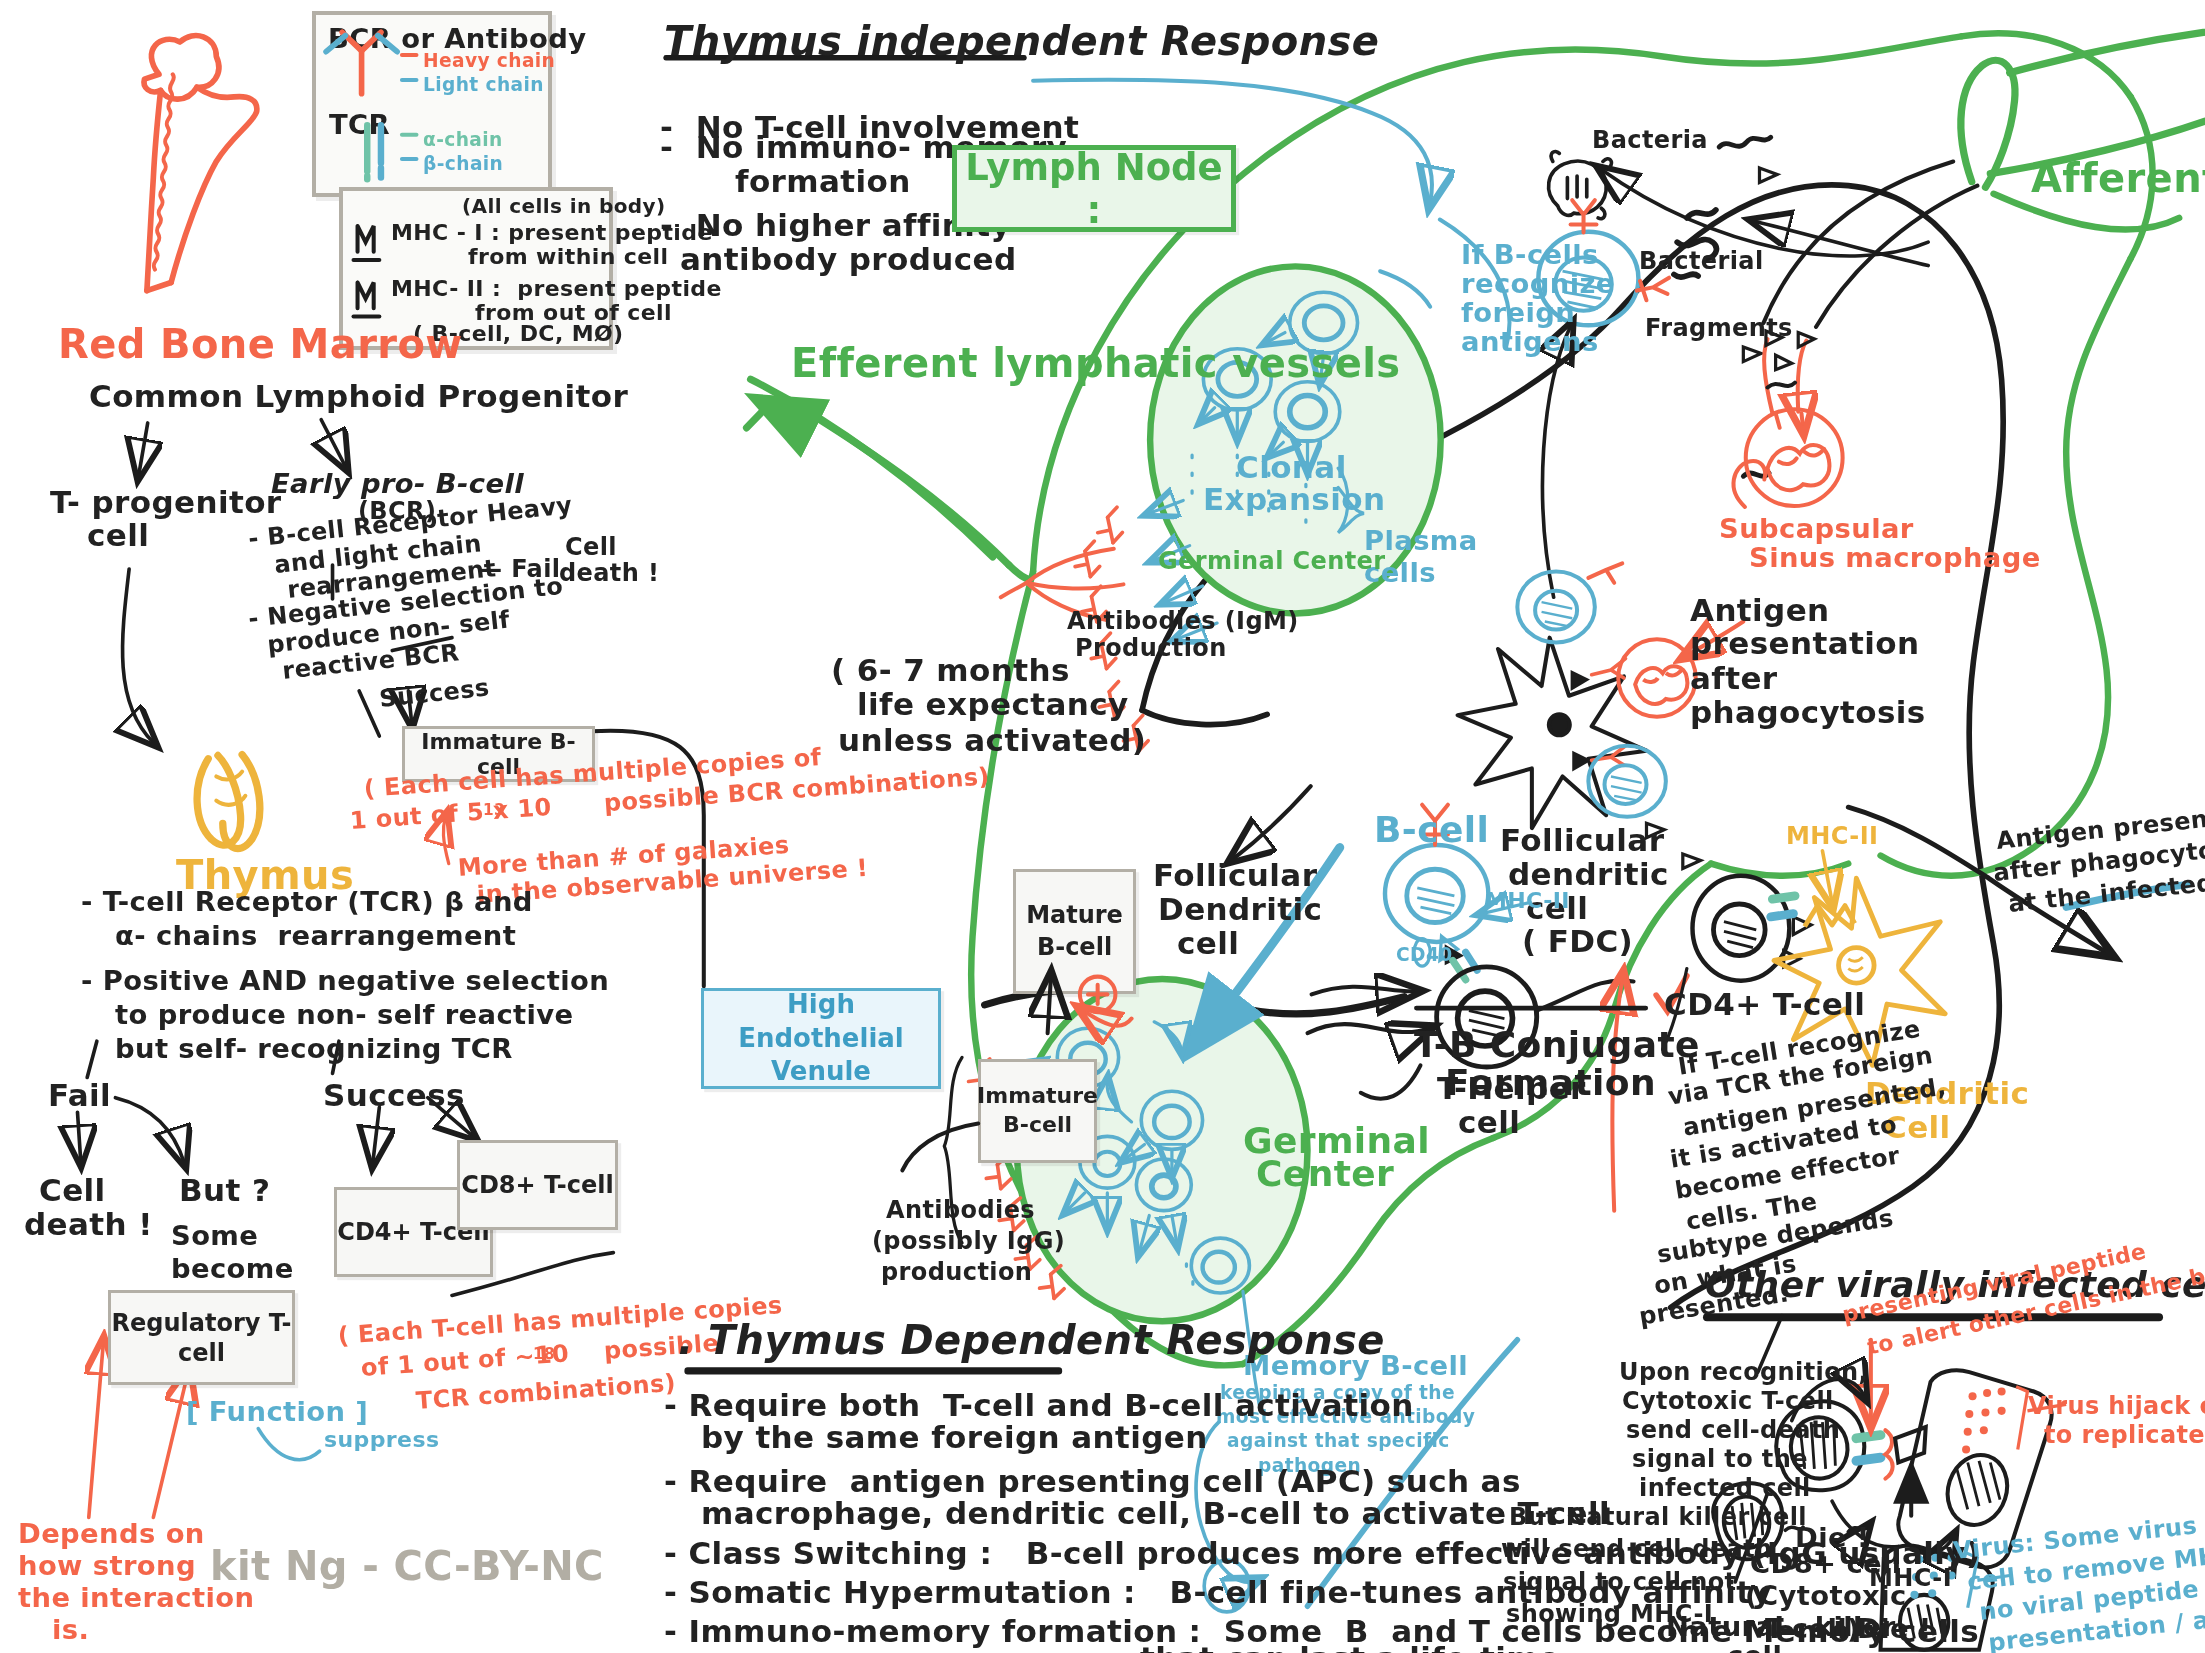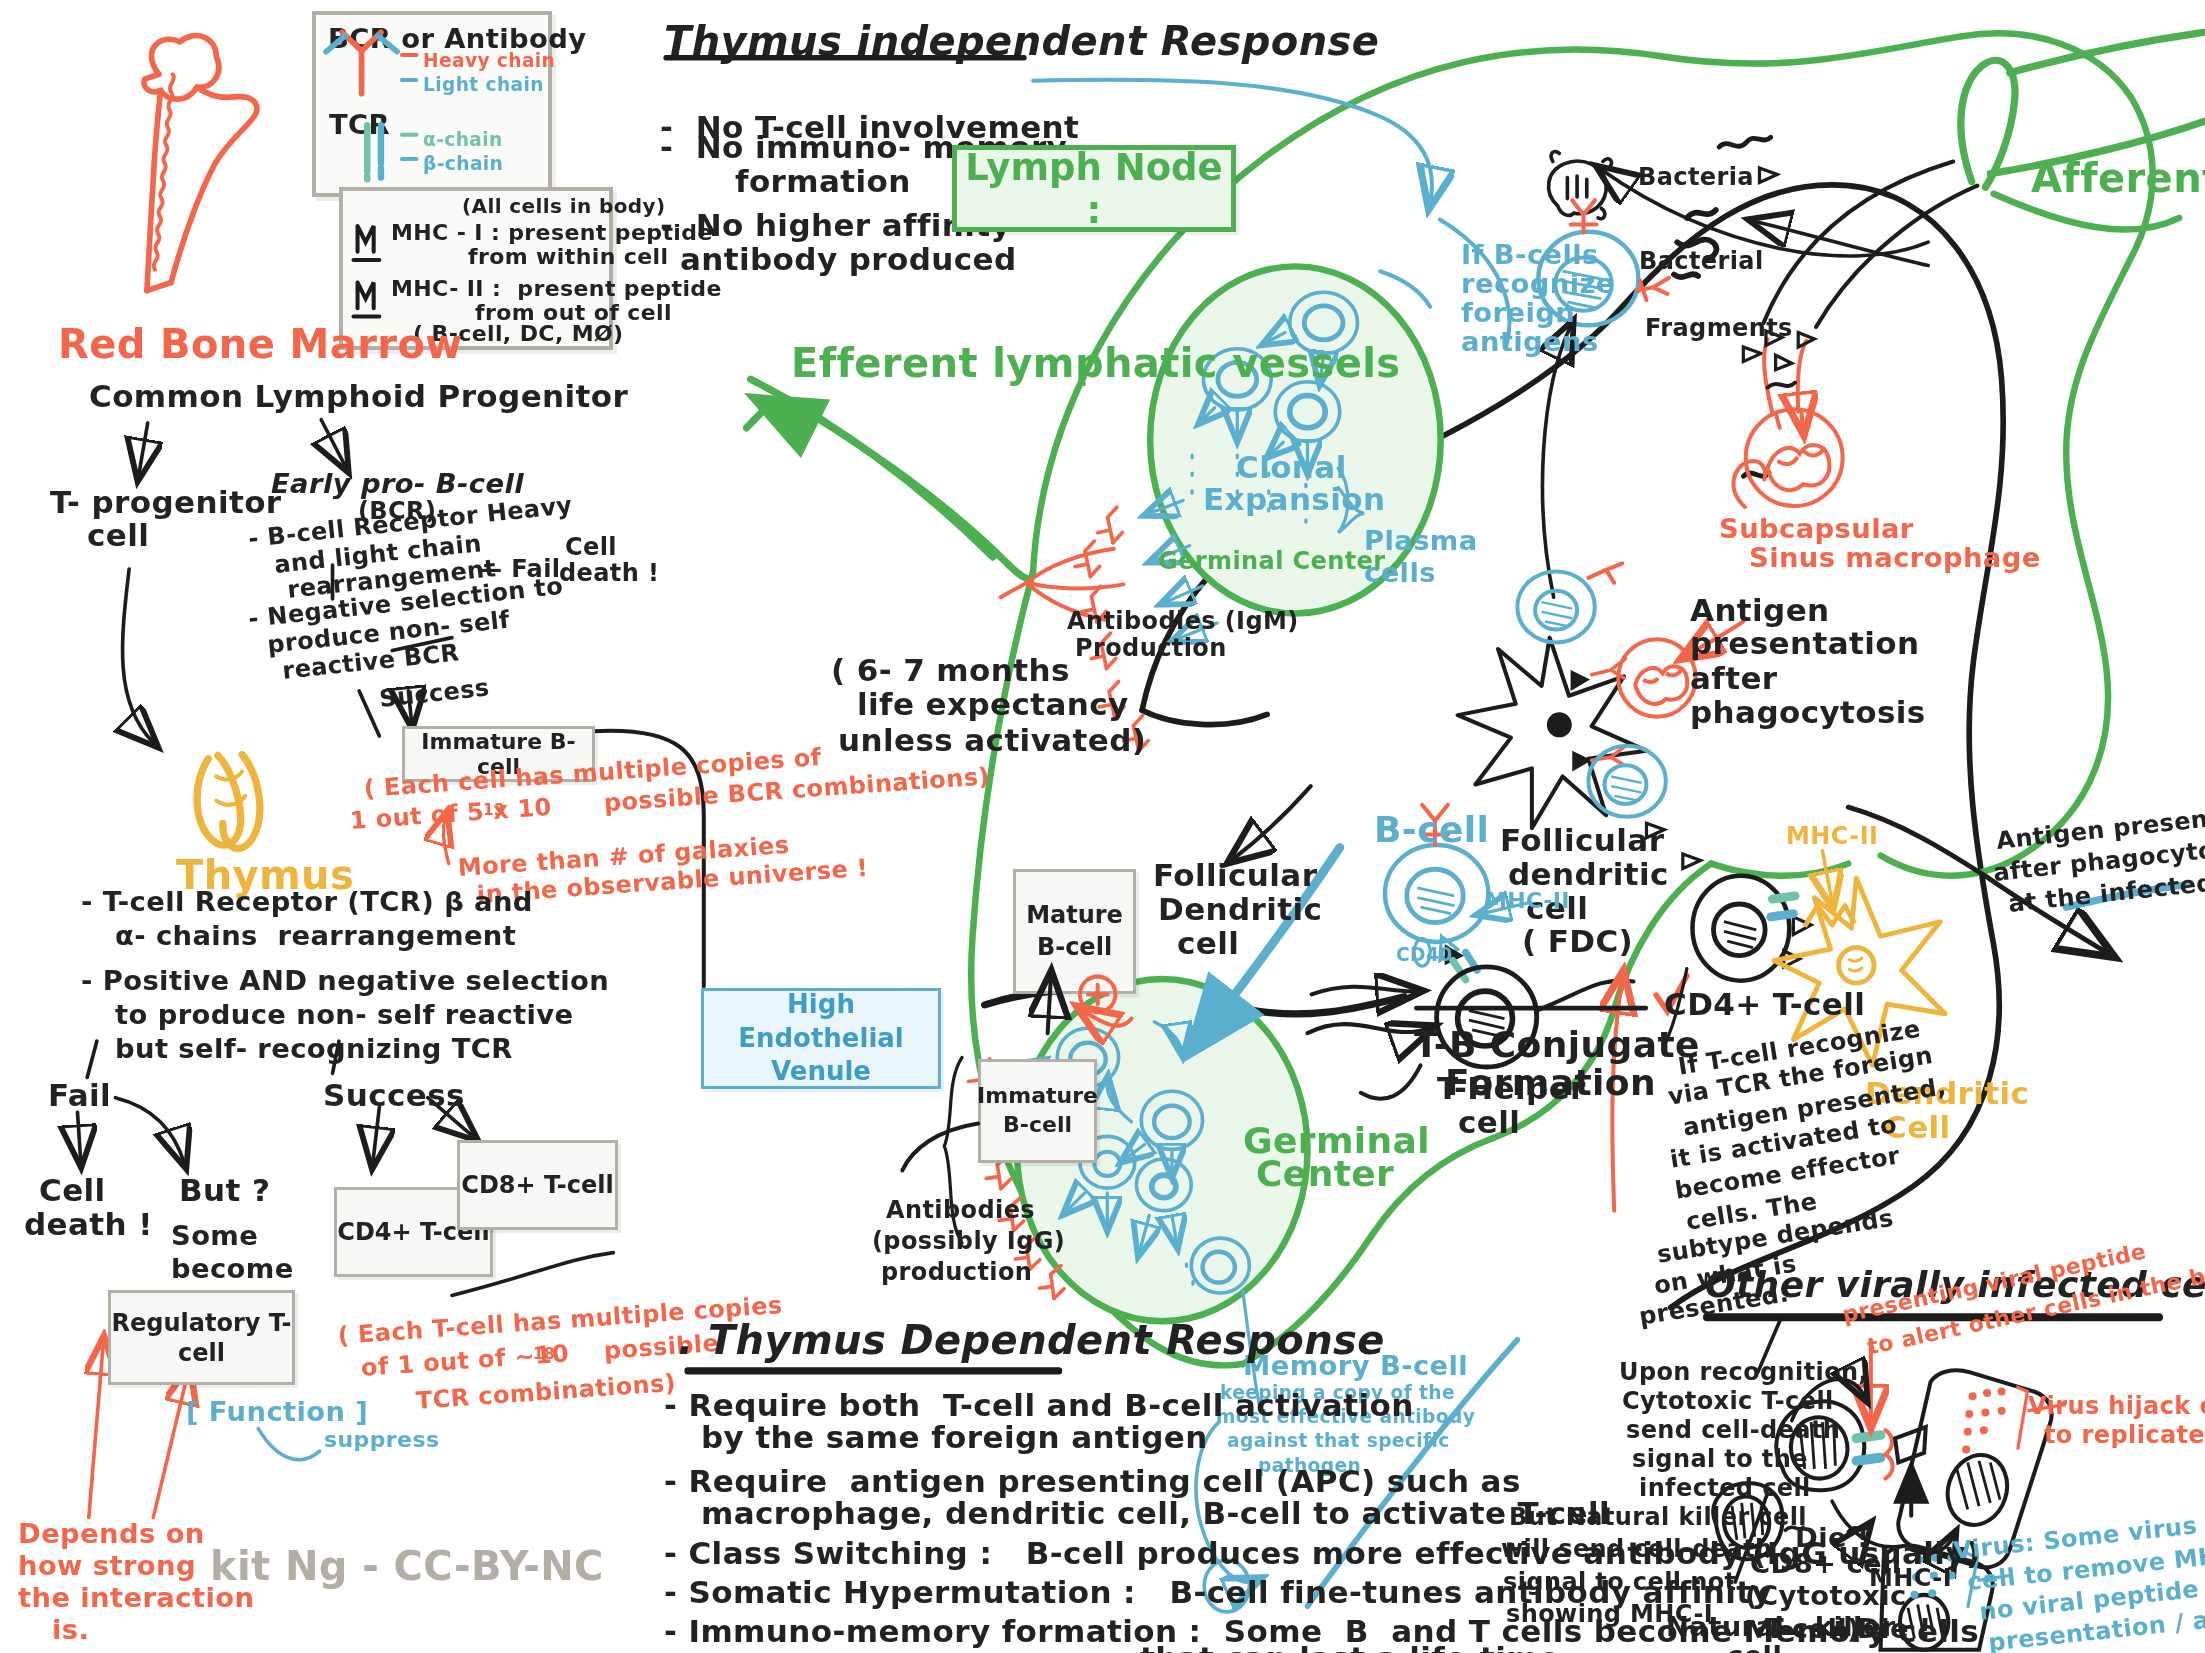--- a/index.html
+++ b/index.html
@@ -684,21 +684,21 @@
 <div class="hw blu s20" style="left:1364px;top:557px;">cells</div>
 <div class="hw grn s24" style="left:1158px;top:547px;font-size:24px;">Germinal Center</div>
 <div class="hw blk s18" style="left:1067px;top:607px;">Antibodies (IgM)</div>
 <div class="hw blk s18" style="left:1075px;top:634px;">Production</div>
 
 <div class="hw blu s20" style="left:1461px;top:239px;">If B-cells</div>
 <div class="hw blu s20" style="left:1461px;top:268px;">recognize</div>
 <div class="hw blu s20" style="left:1461px;top:297px;">foreign</div>
 <div class="hw blu s20" style="left:1461px;top:326px;">antigens</div>
 
-<div class="hw blk s18" style="left:1638px;top:126px;margin-top:37px;">Bacteria</div>
+<div class="hw blk s18" style="left:1592px;top:126px;">Bacteria</div>
 <div class="hw blk s18" style="left:1639px;top:247px;">Bacterial</div>
 <div class="hw blk s18" style="left:1645px;top:274px;margin-top:40px;">Fragments</div>
 
 <div class="hw red s20" style="left:1719px;top:513px;">Subcapsular</div>
 <div class="hw red s20" style="left:1732px;top:542px;margin-left:17px;">Sinus macrophage</div>
 
 <div class="hw blk s22" style="left:1690px;top:592px;">Antigen</div>
 <div class="hw blk s22" style="left:1690px;top:625px;">presentation</div>
 <div class="hw blk s22" style="left:1690px;top:660px;">after</div>
 <div class="hw blk s22" style="left:1690px;top:694px;">phagocytosis</div>

